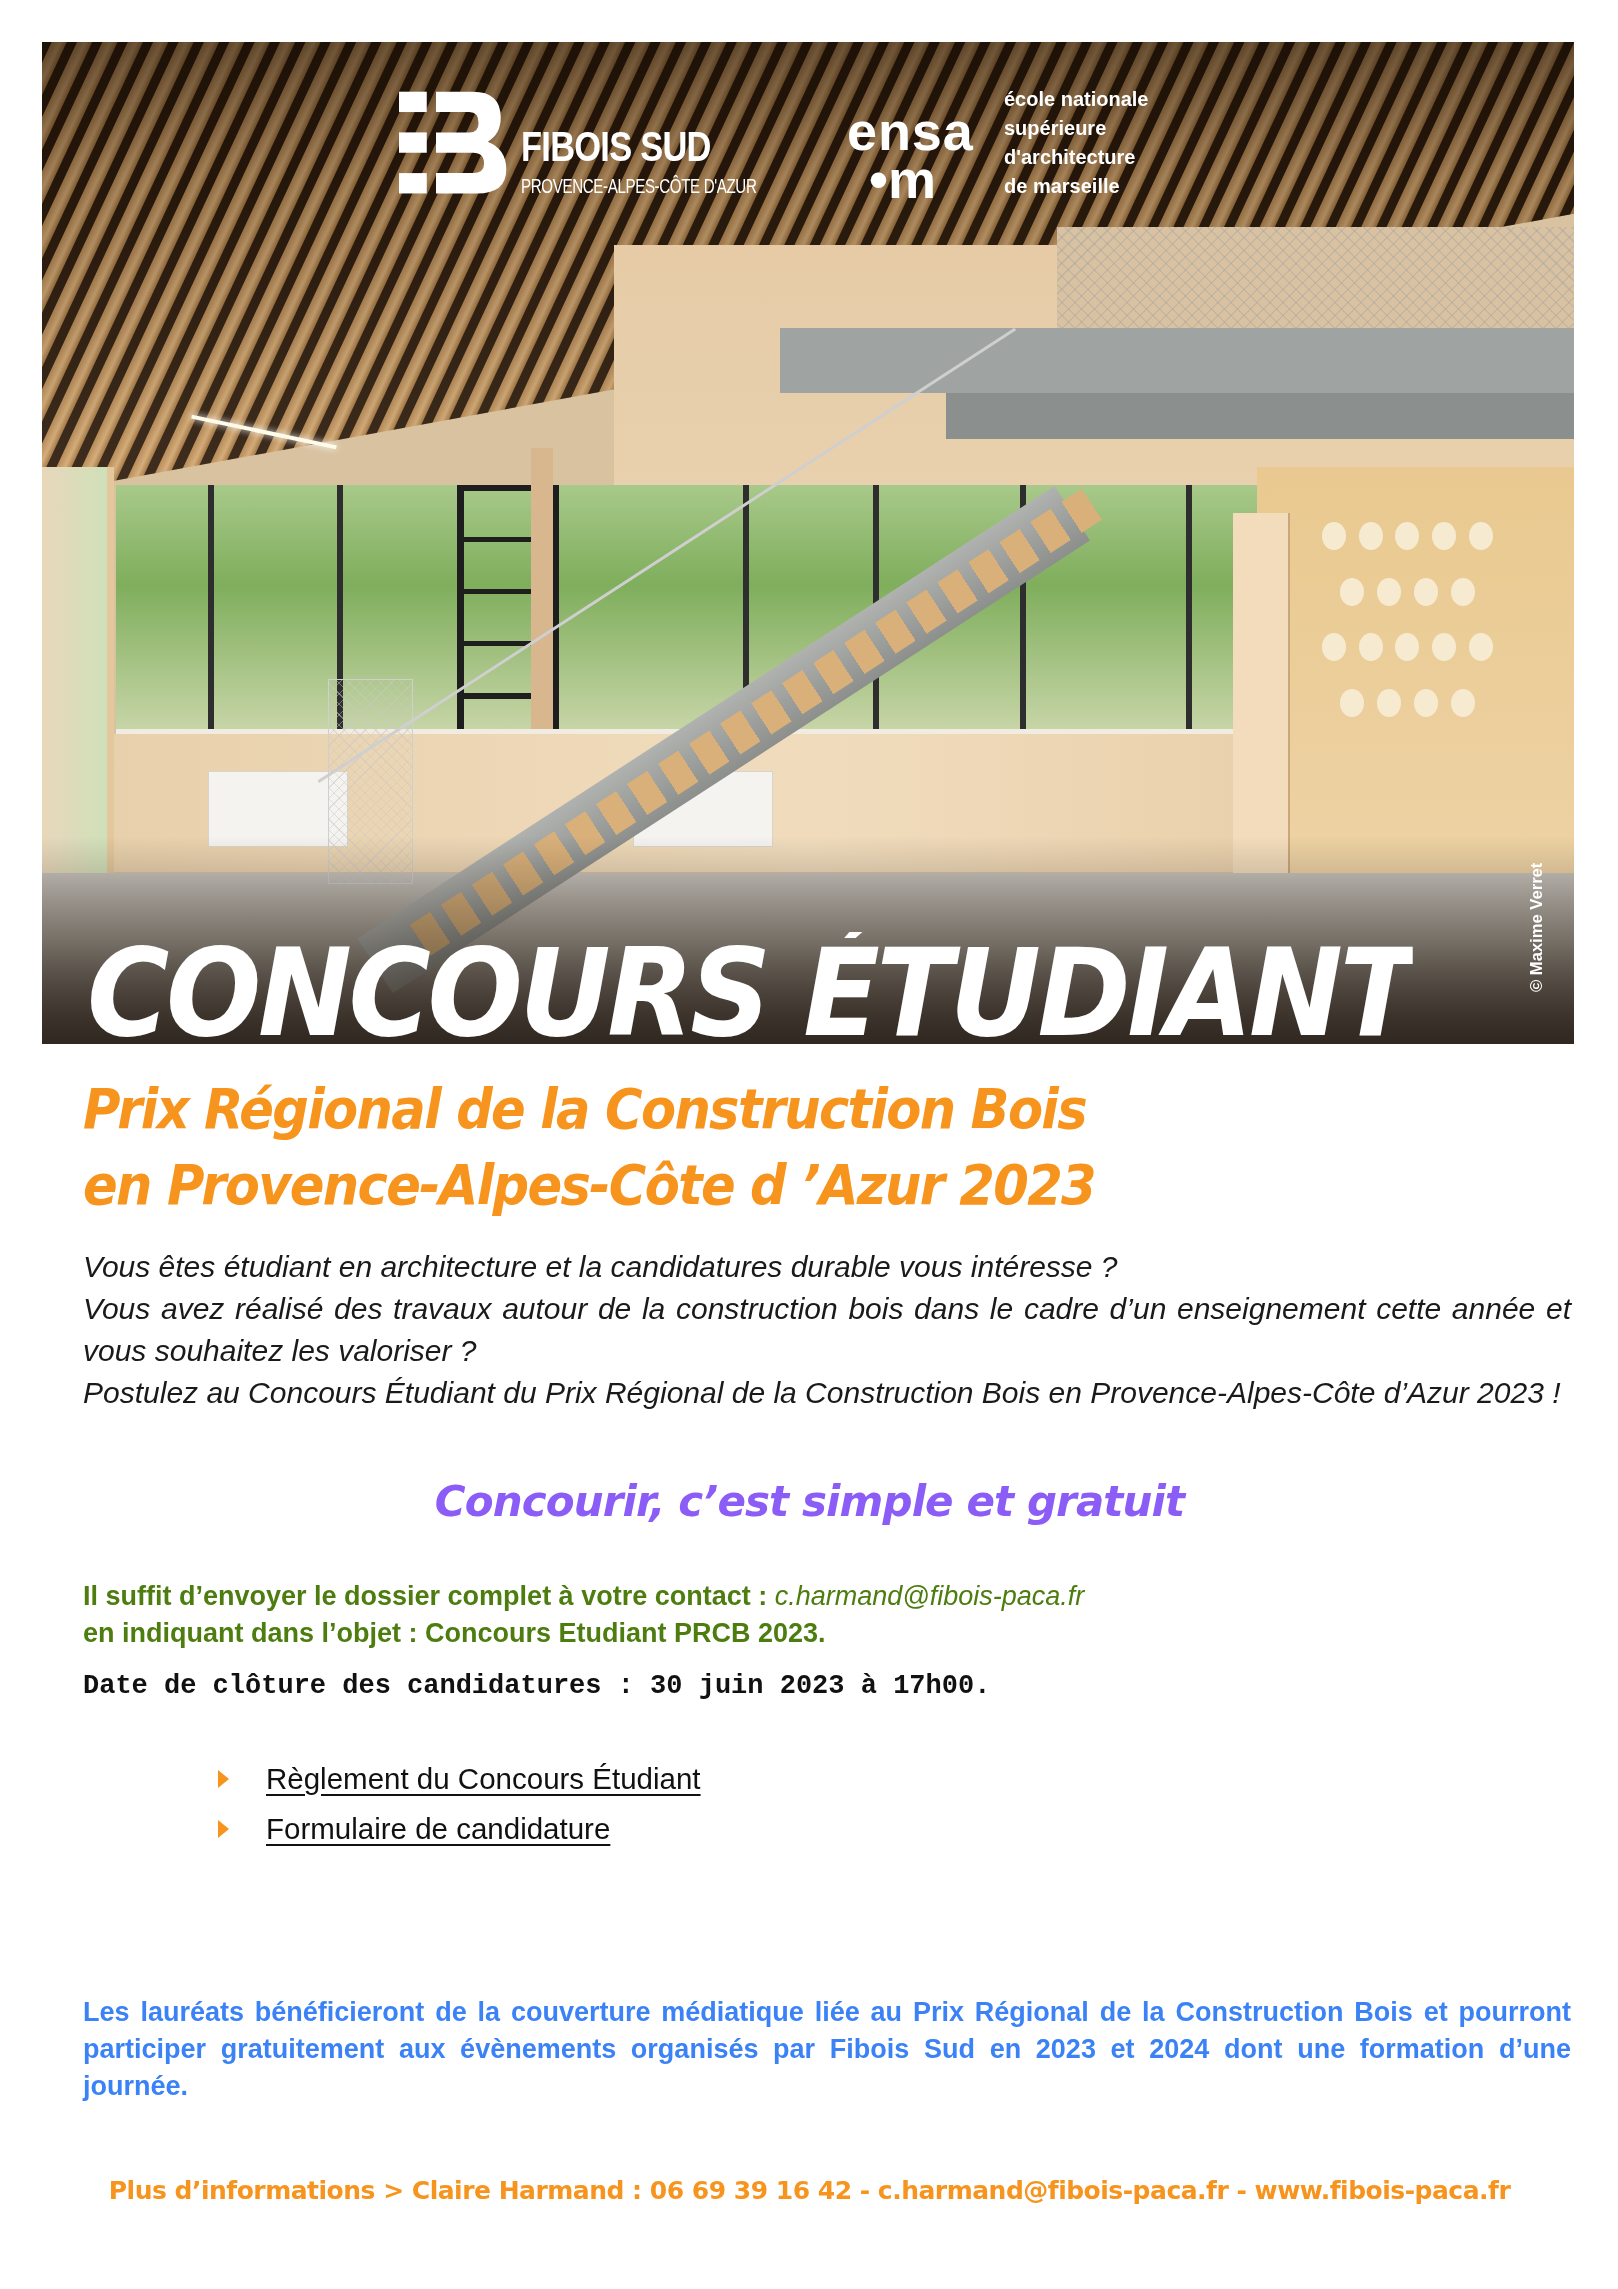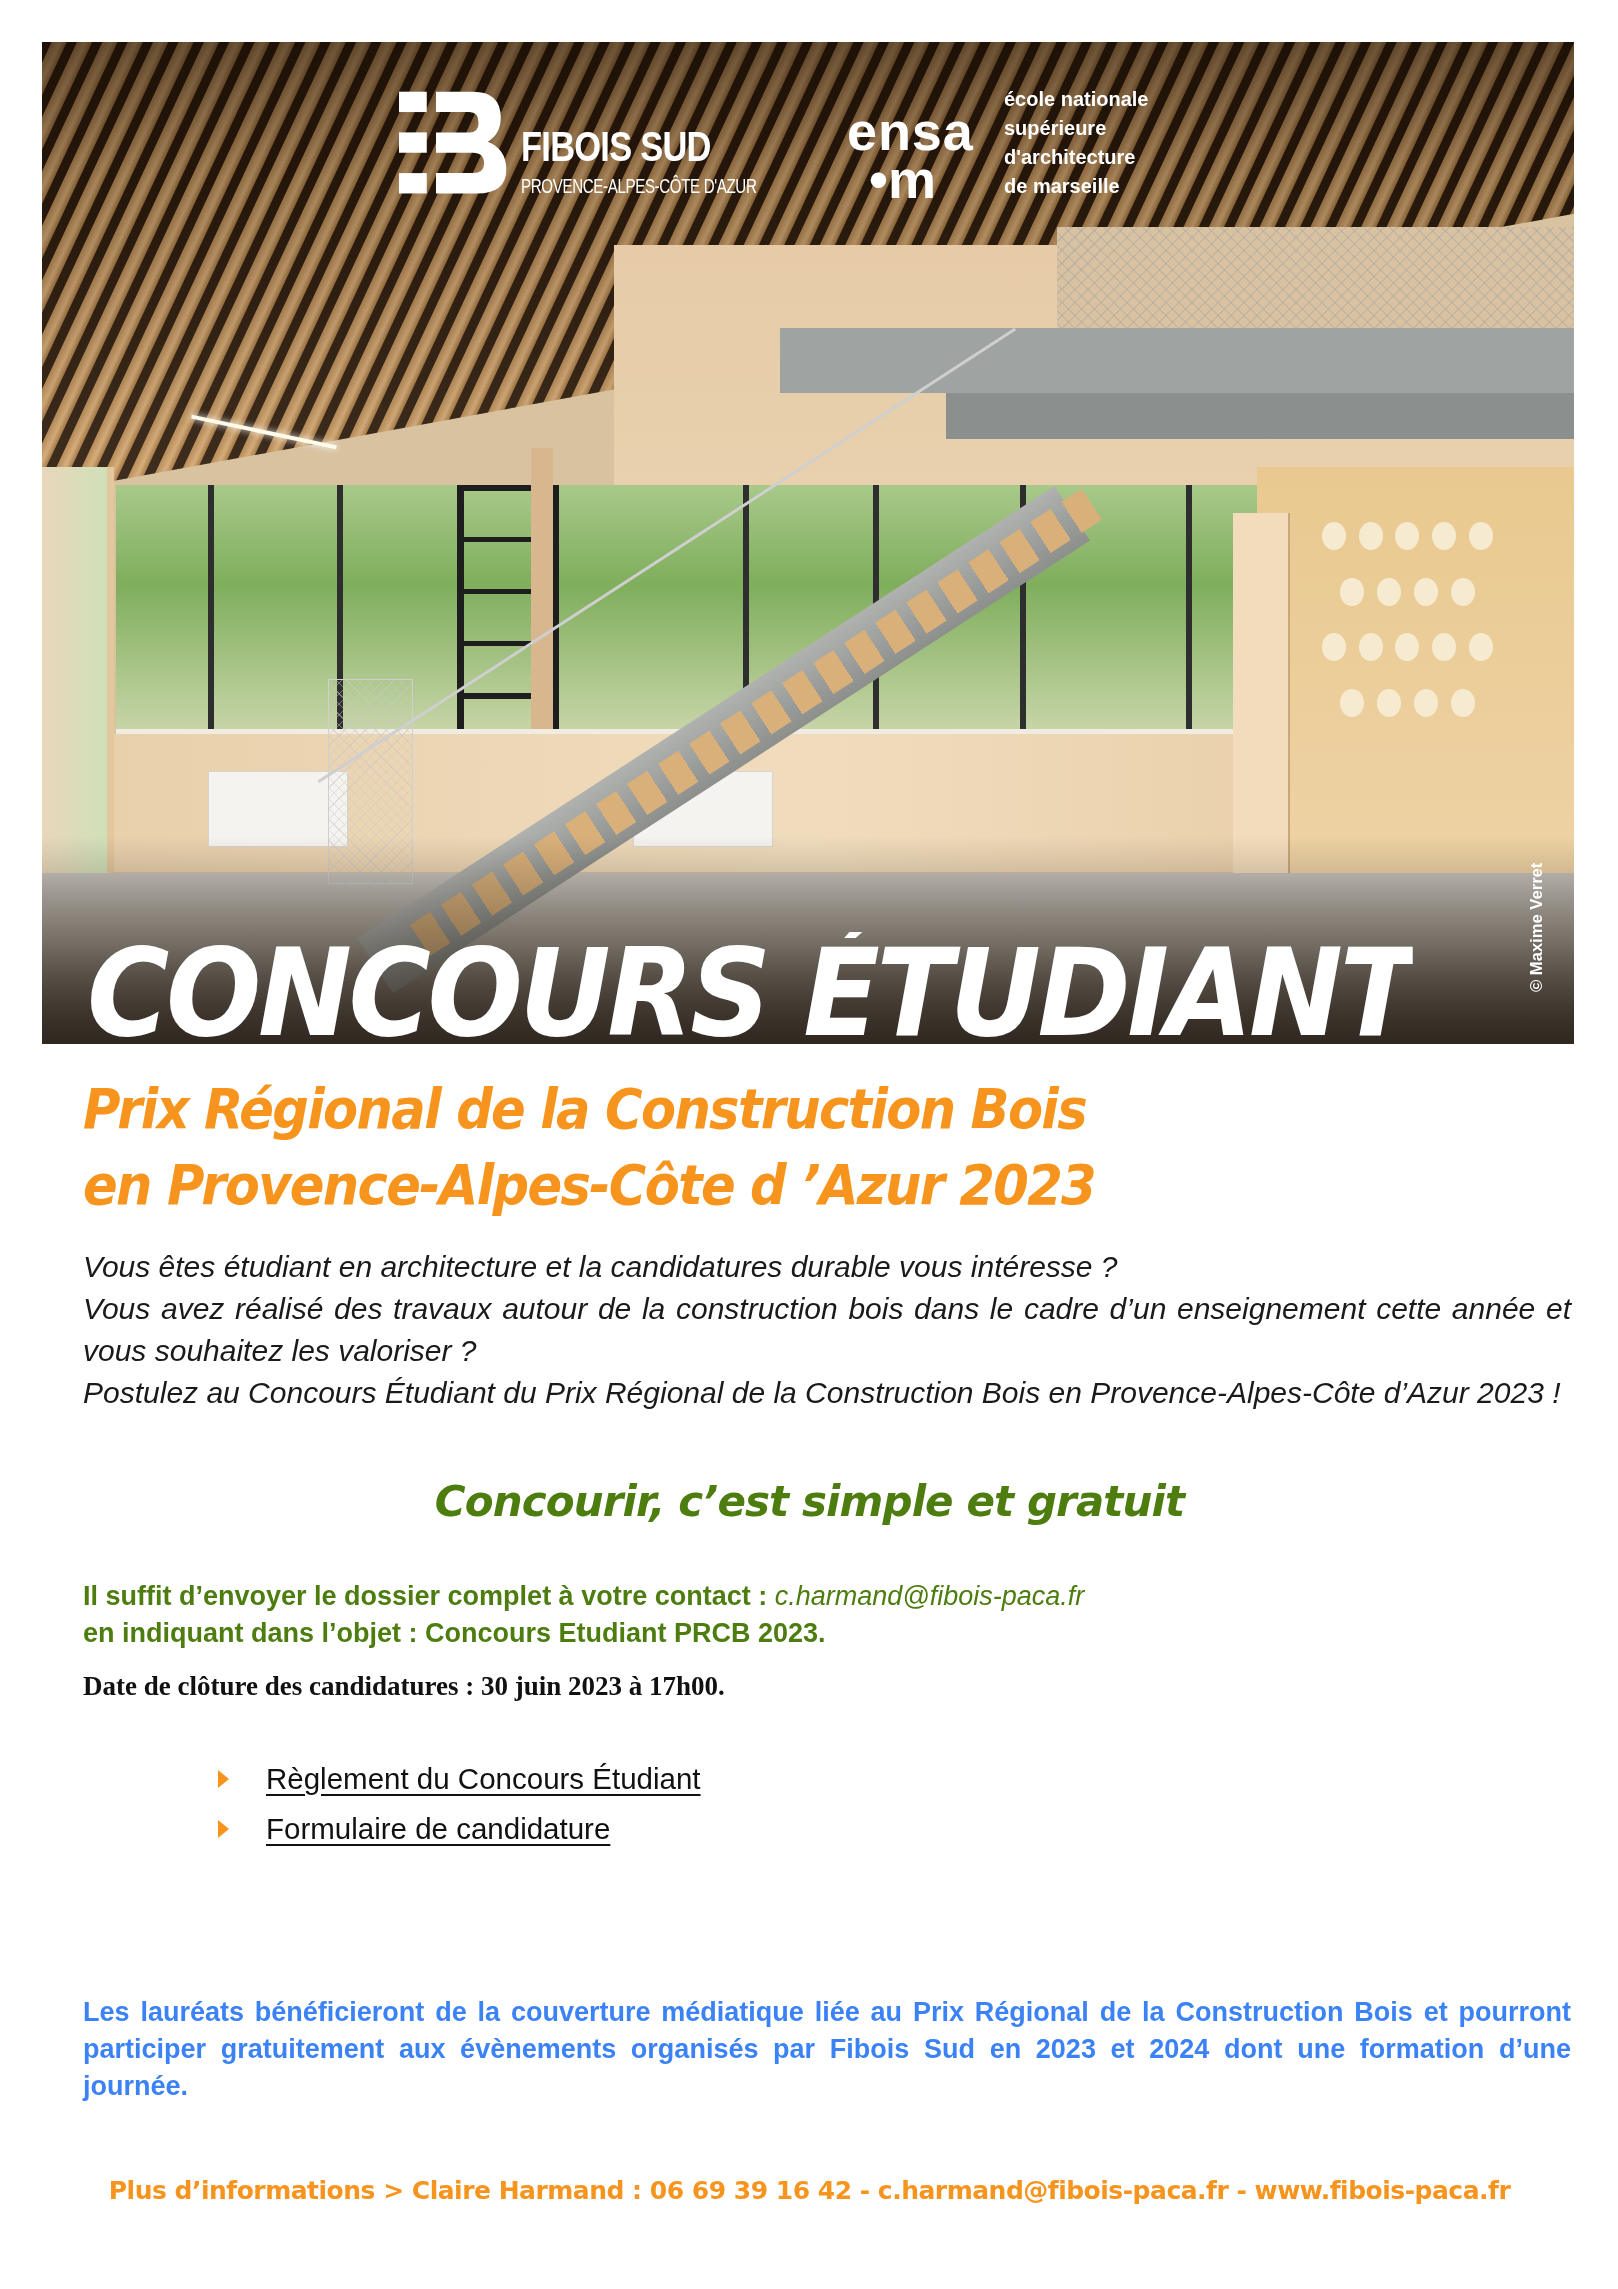--- a/index.html
+++ b/index.html
@@ -58,24 +58,24 @@
   .ensa-word { position: absolute; left: 0; top: 14.8px; color: #fff; font-weight: 700; font-size: 54px; letter-spacing: 0.9px; }
   .ensa-m { position: absolute; left: 22px; top: 63px; color: #fff; font-weight: 700; font-size: 54px; }
   .ensa-lines { position: absolute; left: 157px; top: 0; color: #fff; font-weight: 700; font-size: 20px; line-height: 29px; white-space: nowrap; }
 
   .credit { position: absolute; left: 1527px; top: 992px; color: #fff; font-weight: 700; font-size: 16.6px; transform: rotate(-90deg); transform-origin: left top; white-space: nowrap; }
 
   .hero-title { position: absolute; left: 87px; top: 932px; color: #fff; font-family: "DejaVu Sans", sans-serif; font-weight: 700; font-style: italic; font-size: 122px; letter-spacing: -3.7px; line-height: 1; white-space: nowrap; height: 113px; overflow: hidden; transform: scaleX(0.92); transform-origin: left; }
   .subtitle { position: absolute; left: 83px; top: 1071px; font-family: "DejaVu Sans", sans-serif; font-weight: 700; font-style: italic; font-size: 55px; line-height: 76px; color: #f7941d; letter-spacing: -1.8px; white-space: nowrap; transform: scaleX(0.93); transform-origin: left; }
   .intro { position: absolute; left: 83px; top: 1246px; width: 1488px; font-family: "Liberation Sans", sans-serif; font-style: italic; font-size: 30px; line-height: 42px; color: #1a1a1a; text-align: justify; }
   .intro p { margin: 0; }
-  .tagline { position: absolute; left: 0; width: 1619px; top: 1477px; text-align: center; font-family: "DejaVu Sans", sans-serif; font-weight: 700; font-style: italic; font-size: 42px; color: #4d7c0f; letter-spacing: -0.9px; }
+  .tagline { position: absolute; left: 0; width: 1619px; top: 1477px; text-align: center; font-family: "DejaVu Sans", sans-serif; font-weight: 700; font-style: italic; font-size: 42px; color: #8b5cf6; letter-spacing: -0.9px; }
   .instructions { position: absolute; left: 83px; top: 1578px; font-family: "Liberation Sans", sans-serif; font-weight: 700; font-size: 27px; line-height: 37px; color: #4d7c0f; }
   .instructions .email { font-weight: 400; font-style: italic; }
-  .deadline { position: absolute; left: 83px; top: 1671px; font-family: Liberation Serif, serif; font-weight: 700; font-size: 27px; color: #111; }
+  .deadline { position: absolute; left: 83px; top: 1671px; font-family: Liberation Mono, monospace; font-weight: 700; font-size: 27px; color: #111; }
   .links { position: absolute; left: 218px; top: 1754px; }
   .link-row { display: flex; align-items: center; height: 50px; }
   .bullet { width: 0; height: 0; border-top: 9.2px solid transparent; border-bottom: 9.2px solid transparent; border-left: 11px solid #f7941d; margin-right: 37px; }
   .link-row a { font-family: "Liberation Sans", sans-serif; font-size: 29.5px; color: #111; text-decoration: underline; text-underline-offset: 4.6px; }
   .laureats { position: absolute; left: 83px; top: 1994px; width: 1488px; font-family: "Liberation Sans", sans-serif; font-weight: 700; font-size: 27px; line-height: 37px; color: #3b82f6; text-align: justify; }
   .footer { position: absolute; left: 0; width: 1619px; top: 2176px; text-align: center; font-family: "DejaVu Sans", sans-serif; font-weight: 700; font-size: 25px; color: #f7941d; letter-spacing: -0.5px; }
 </style>
 </head>
 <body>
 

